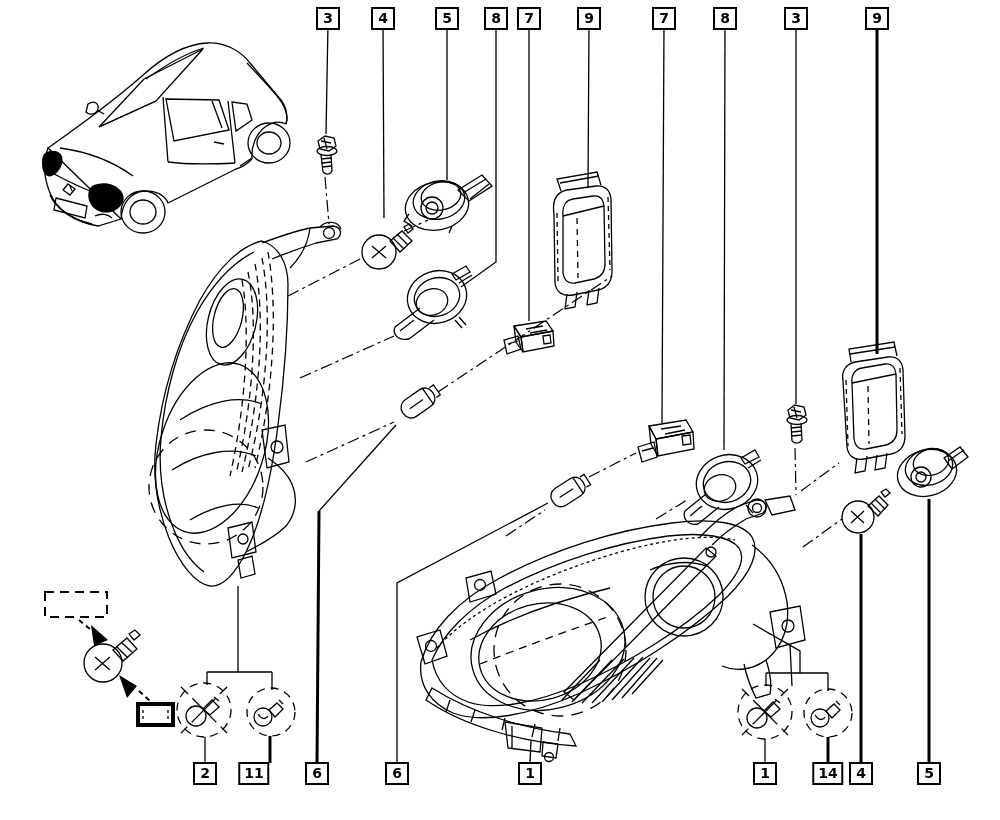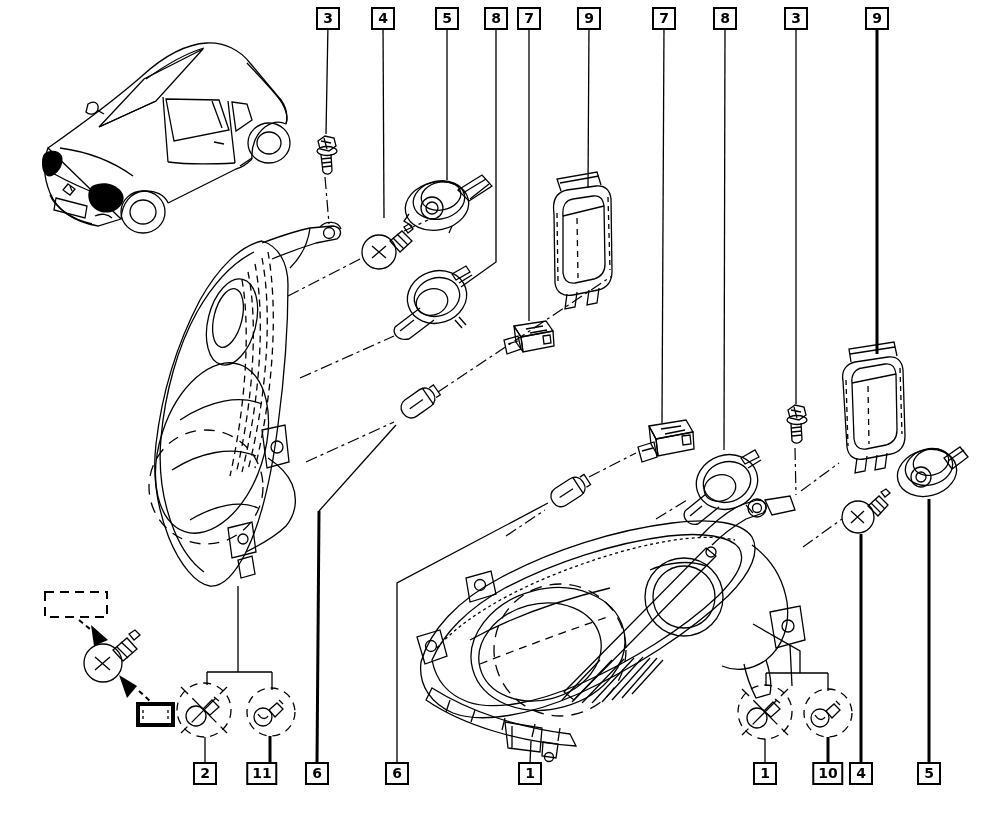--- a/index.html
+++ b/index.html
@@ -332,22 +332,22 @@
   <div class="box" style="left:447px;top:7px">5</div>
   <div class="box" style="left:496px;top:7px">8</div>
   <div class="box" style="left:529px;top:7px">7</div>
   <div class="box" style="left:589px;top:7px">9</div>
   <div class="box" style="left:664px;top:7px">7</div>
   <div class="box" style="left:725px;top:7px">8</div>
   <div class="box" style="left:796px;top:7px">3</div>
   <div class="box" style="left:877px;top:7px">9</div>
 
   <div class="box" style="left:205px;top:762px">2</div>
-  <div class="box" style="left:262px;top:762px">11</div>
+  <div class="box" style="left:254px;top:762px">11</div>
   <div class="box" style="left:317px;top:762px">6</div>
   <div class="box" style="left:397px;top:762px">6</div>
   <div class="box" style="left:530px;top:762px">1</div>
   <div class="box" style="left:765px;top:762px">1</div>
-  <div class="box" style="left:828px;top:762px">10</div>
+  <div class="box" style="left:828px;top:762px">14</div>
   <div class="box" style="left:861px;top:762px">4</div>
   <div class="box" style="left:929px;top:762px">5</div>
 
 </div>
 
 </body></html>

